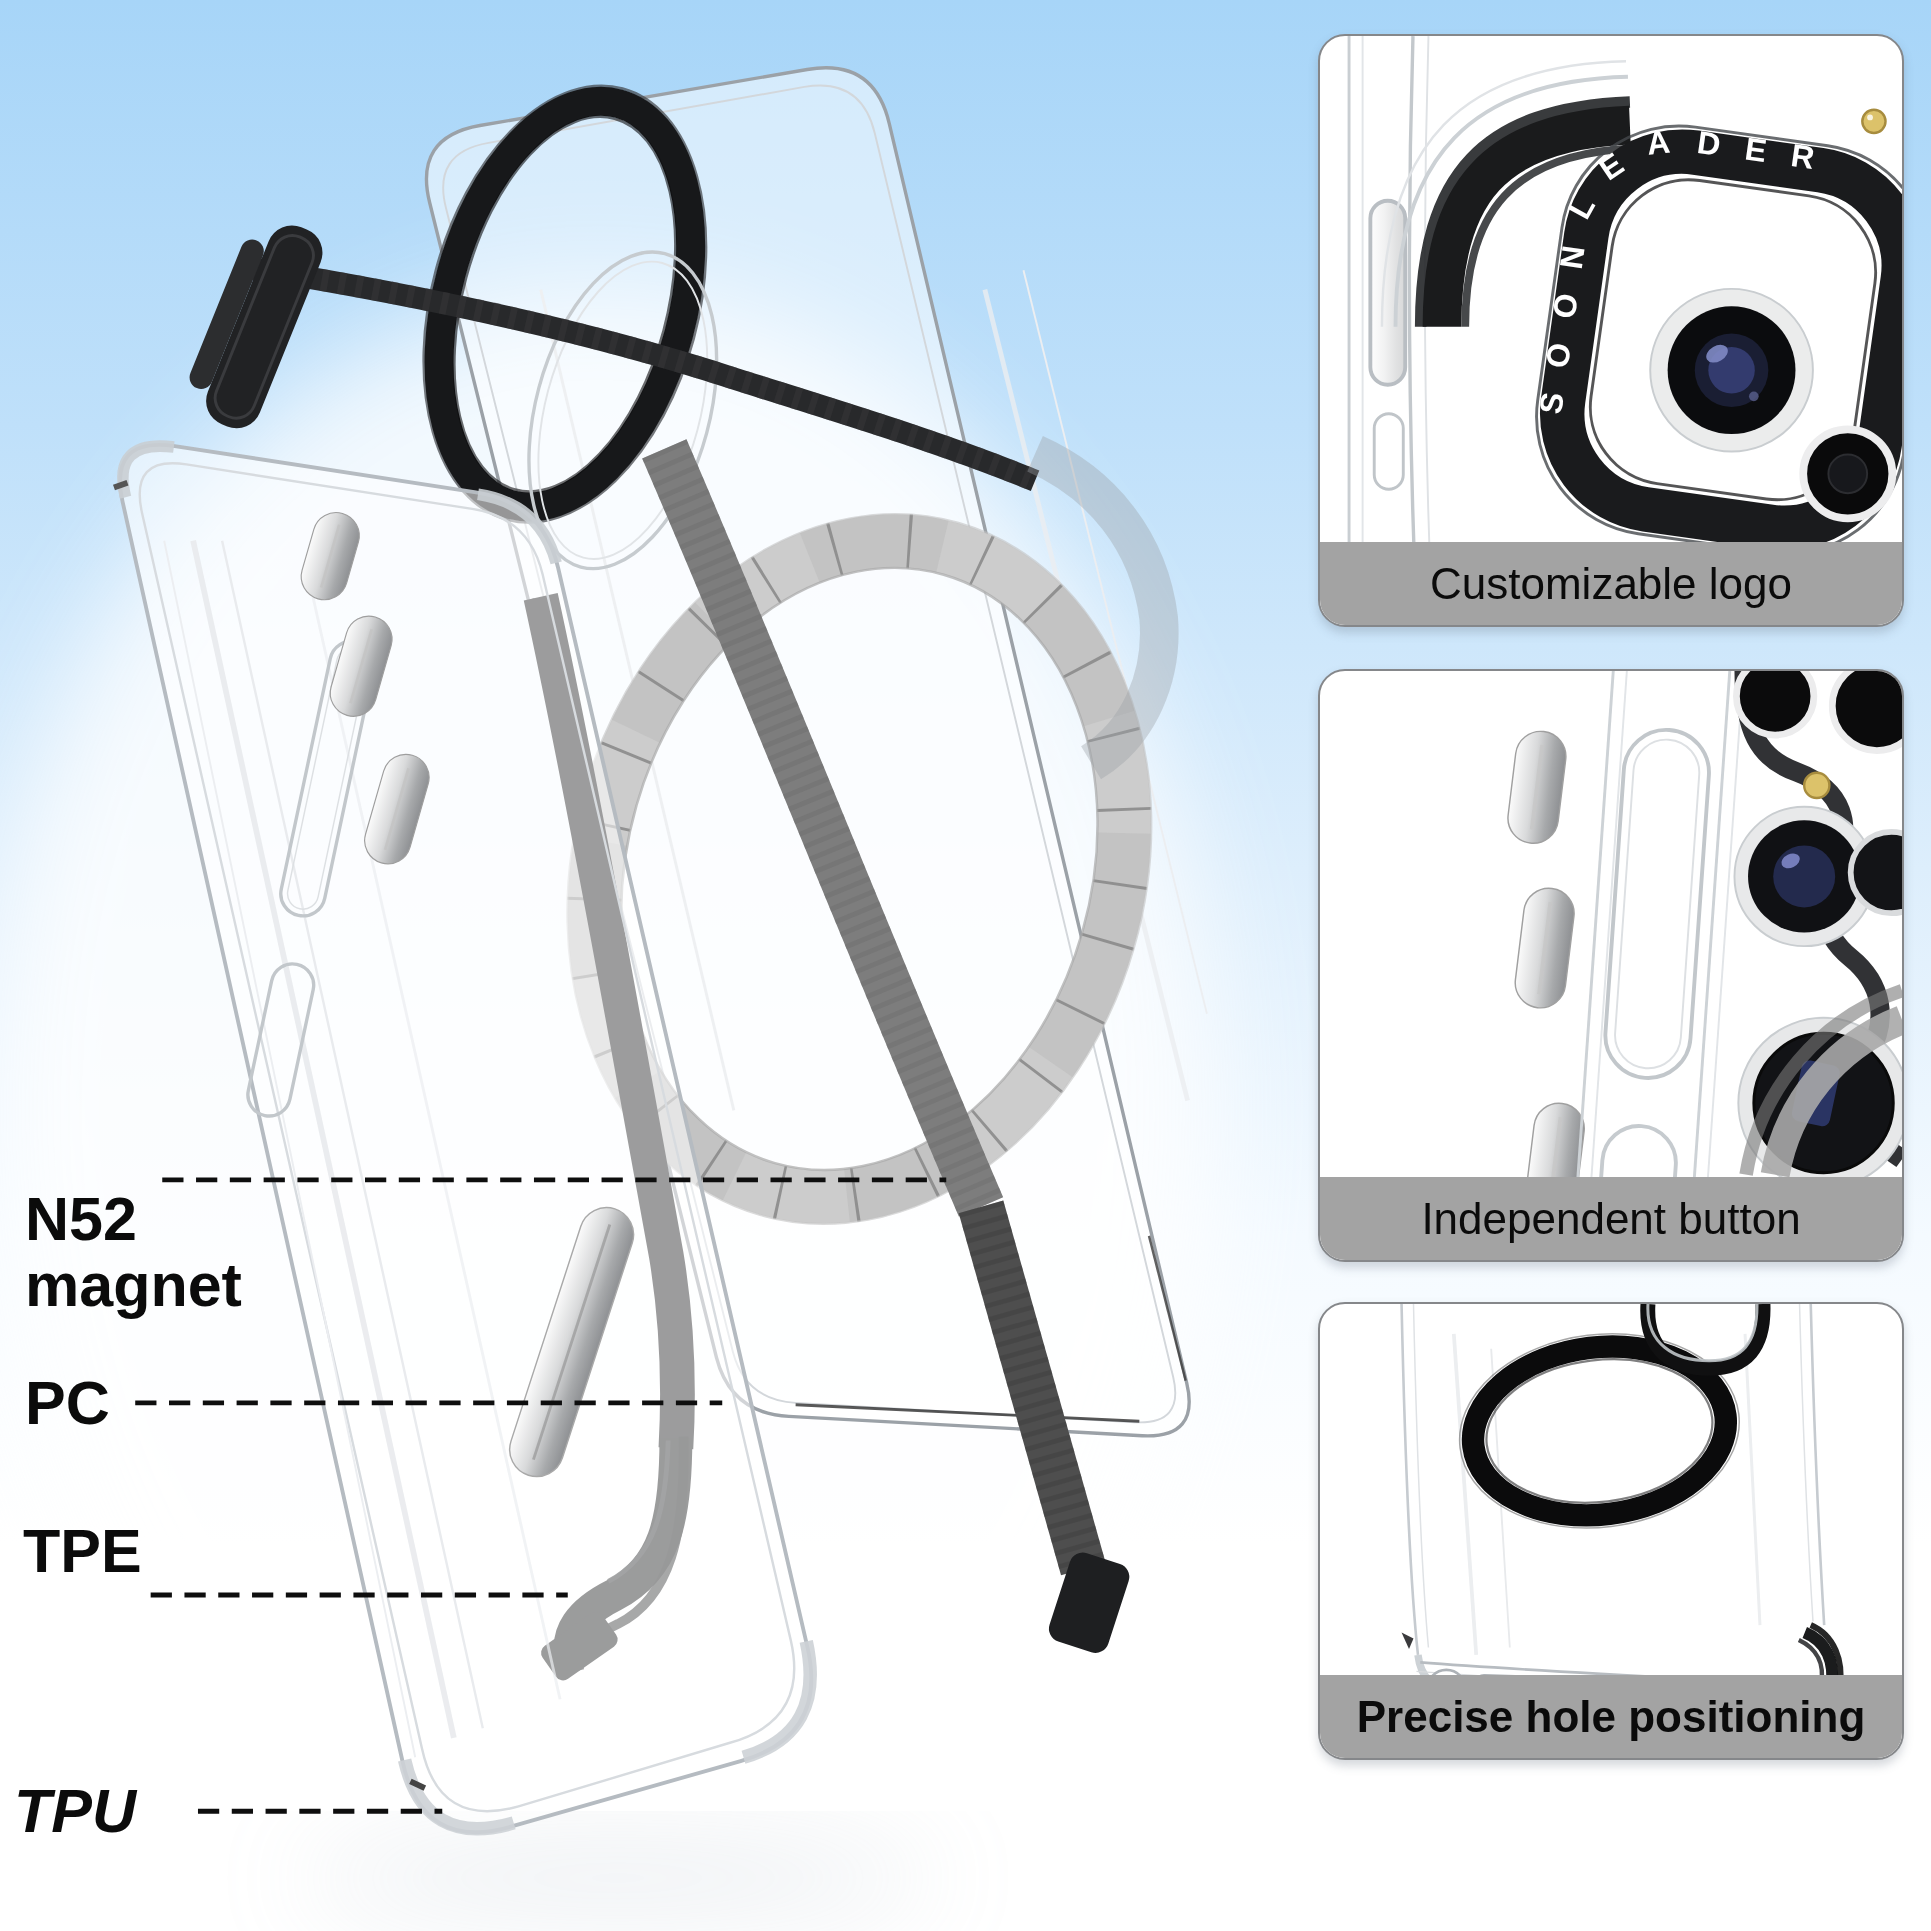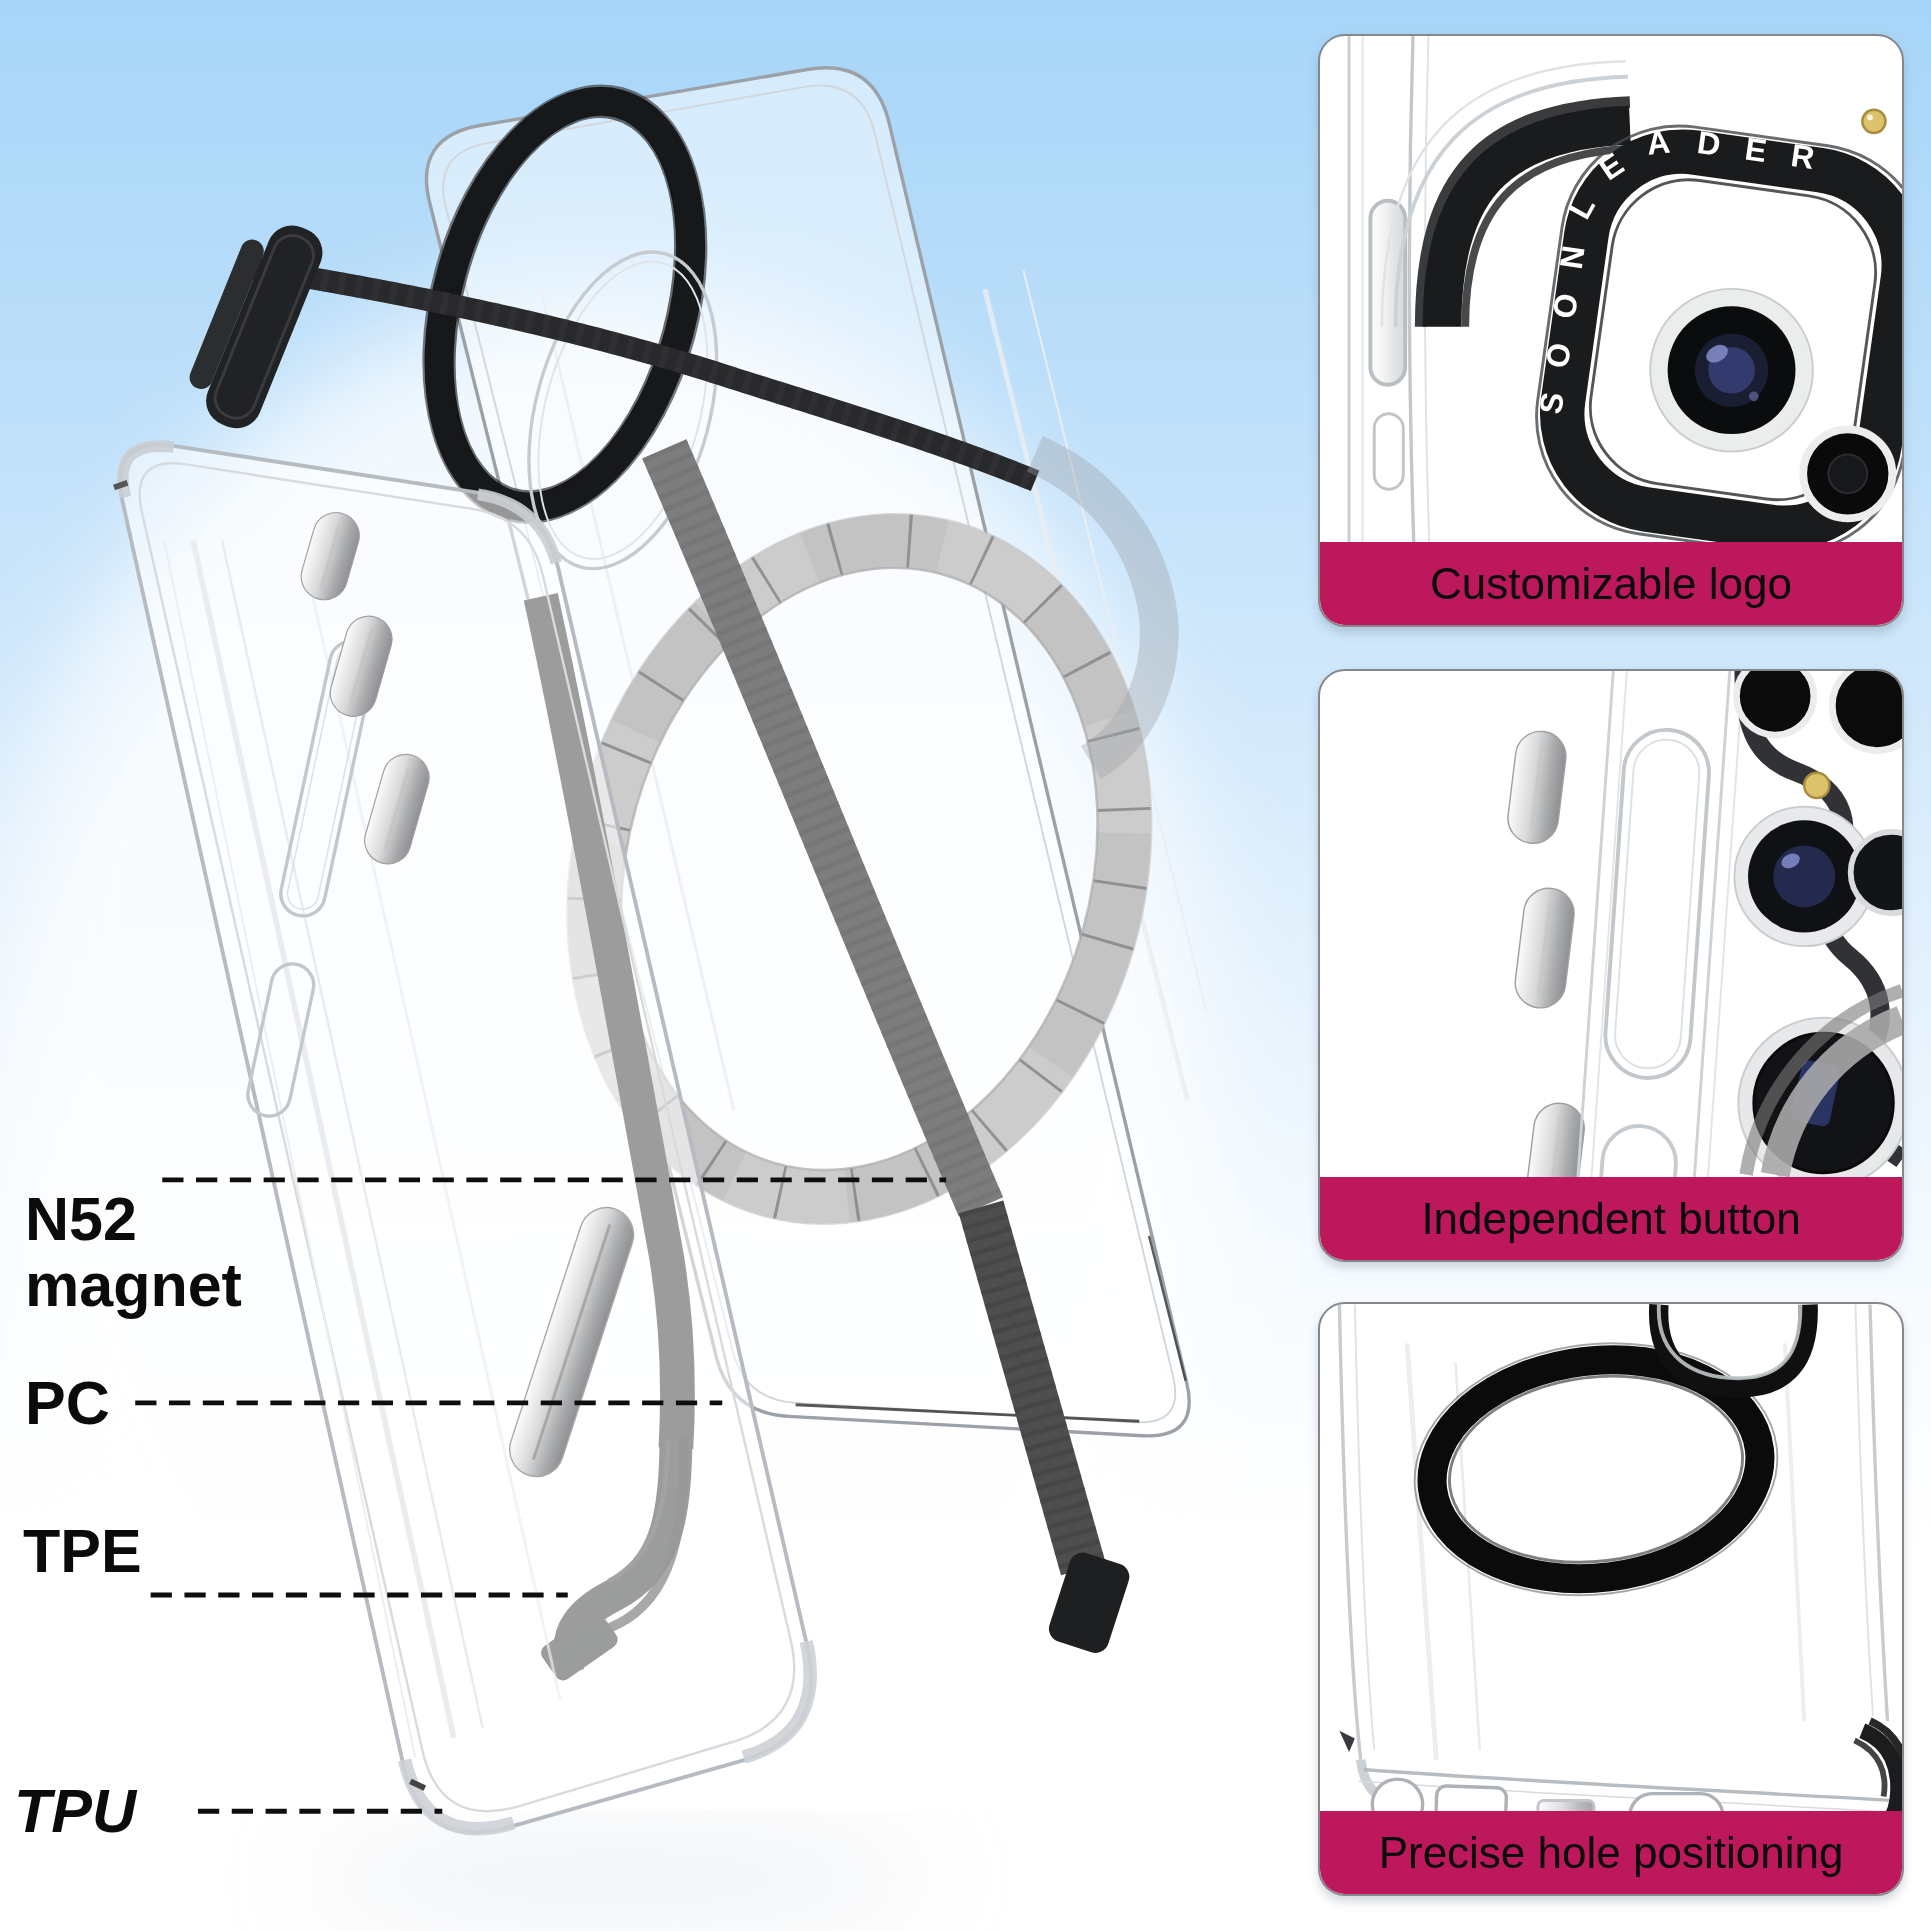--- a/index.html
+++ b/index.html
@@ -16,21 +16,21 @@
   }
   .panel{
     position:absolute;left:1318px;width:586px;height:593px;
     background:#ffffff;border:2.9px solid #85878a;border-radius:27px;
     box-sizing:border-box;overflow:hidden;
     box-shadow:0 5.8px 9.7px rgba(90,105,120,.25);
   }
   .panel-media{position:absolute;left:0;top:0;width:100%;height:100%;}
   .panel-caption{
     position:absolute;left:0;right:0;bottom:0;height:83px;
-    background:#be185d;display:flex;align-items:center;justify-content:center;
+    background:#a3a3a3;display:flex;align-items:center;justify-content:center;
     font-size:44px;color:#0b0b0b;border-radius:0 0 23px 23px;
   }
 </style>
 </head>
 <body>
 
 <div class="stage">
 
   <svg id="main-illustration" width="1318" height="1931" viewBox="0 0 1365 2000">
     <defs>
@@ -243,21 +243,21 @@
         <rect x="492" y="404" width="40" height="64" rx="8" fill="#2c3667" opacity="0.95" transform="rotate(12 512 436)"></rect>
       </g>
       <g>
         <path d="M601,360 A210,210 0 0 0 470,520" stroke="#a9a9a9" stroke-width="30" fill="none" opacity="0.9"></path>
         <path d="M601,330 A240,240 0 0 0 440,520" stroke="#7a7a7a" stroke-width="14" fill="none" opacity="0.6"></path>
       </g>
     </svg>
     <div class="panel-caption">Independent button</div>
   </section>
 
-  <section class="panel" style="top:1302px;height:594px;">
+  <section class="panel" style="top:1302px;height:458px;font-weight:bold;">
     <svg class="panel-media" viewBox="0 0 601 608">
       <g>
         <path d="M20,0 C24,180 30,360 42,470" stroke="#c6cbd0" stroke-width="3.5" fill="none"></path>
         <path d="M36,0 C40,180 46,350 56,460" stroke="#dfe2e5" stroke-width="2" fill="none"></path>
         <path d="M568,0 C572,150 578,300 586,430" stroke="#c6cbd0" stroke-width="3.5" fill="none"></path>
         <path d="M553,0 C557,150 563,300 571,425" stroke="#dfe2e5" stroke-width="2" fill="none"></path>
         <path d="M42,470 Q48,520 100,516" stroke="#cdd2d6" stroke-width="10" fill="none"></path>
         <path d="M90,40 L120,470" stroke="#eceef0" stroke-width="5"></path>
         <path d="M140,60 L165,460" stroke="#e8eaec" stroke-width="2.5"></path>
         <path d="M480,40 L500,430" stroke="#eceef0" stroke-width="4"></path>

